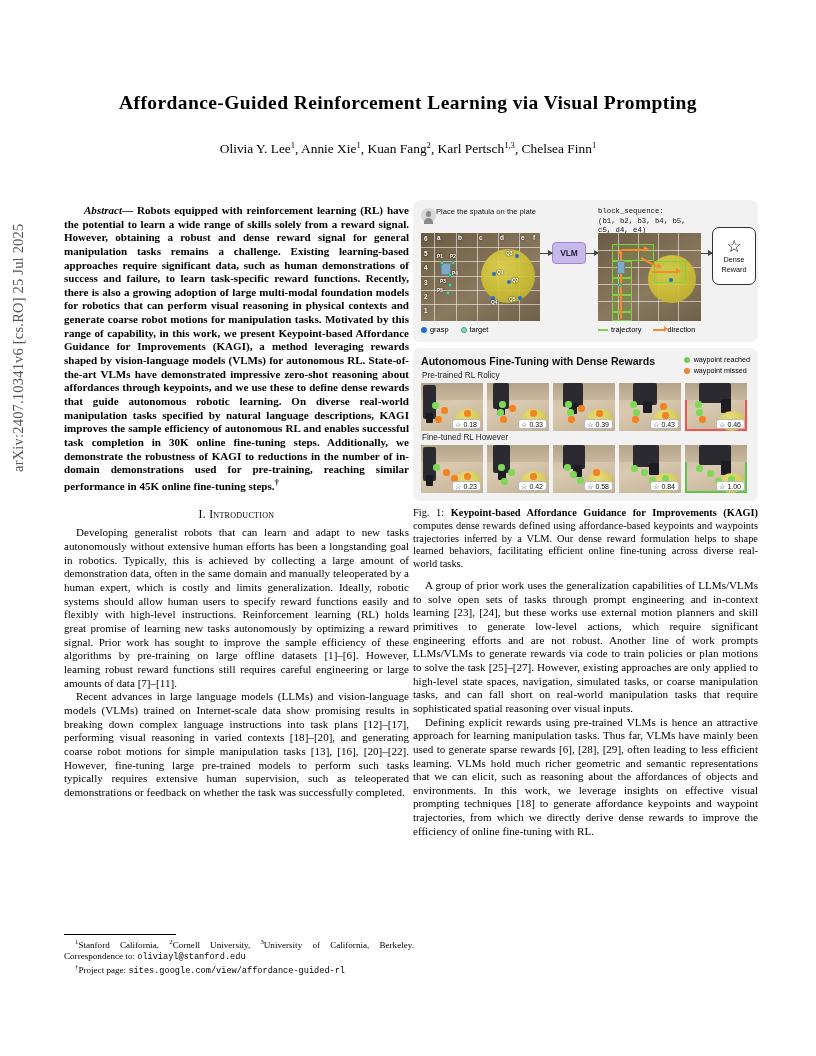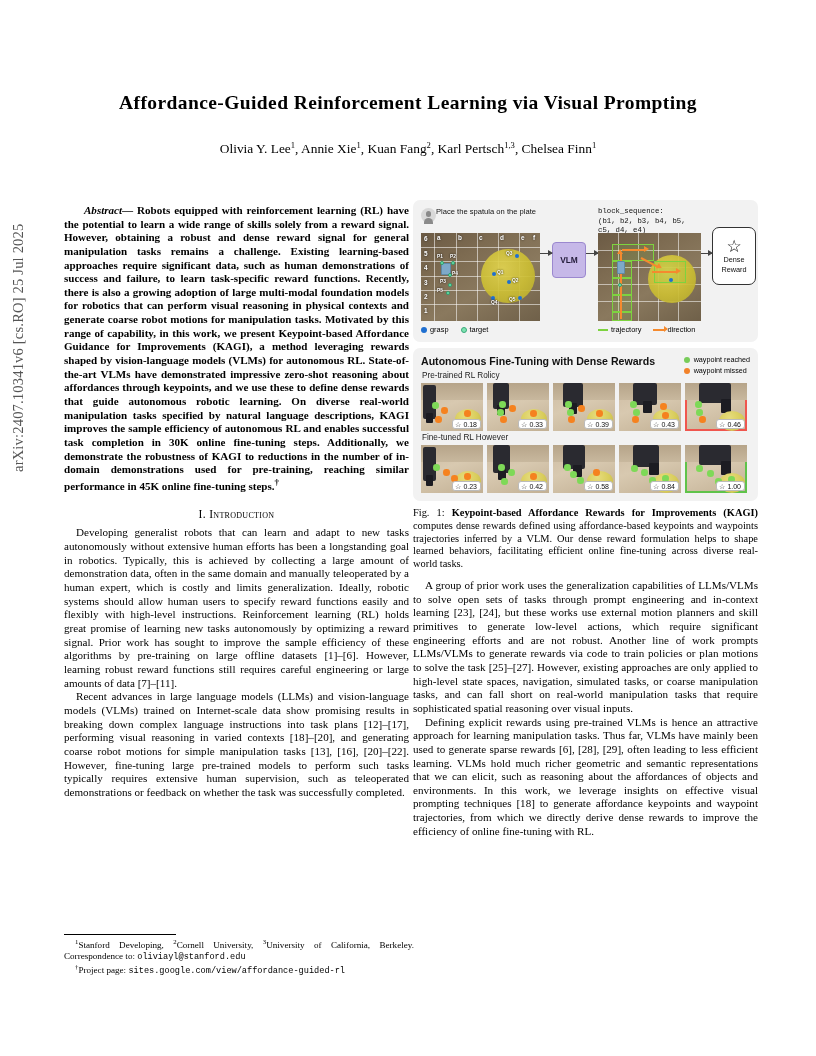--- a/index.html
+++ b/index.html
@@ -189,21 +189,21 @@
     margin-top: 4px; font-family: "Liberation Sans", sans-serif; font-size: 7.4px;
   }
   .legend-item { display: flex; align-items: center; gap: 3px; }
   .dot { width: 6px; height: 6px; border-radius: 50%; }
   .dot.blue { background: #1f6fd0; }
   .dot.green { background: #7fe3b2; border: 1px solid #3aa87a; }
   .dot.greenfill { background: #78cc5a; }
   .dot.orange { background: #f2822a; }
 
   .vlm-box {
-    width: 34px; height: 36px;
+    width: 34px; height: 22px;
     background: #c6b8e8; border: 1px solid #9b88cf; border-radius: 4px;
     display: flex; align-items: center; justify-content: center;
     font-family: "Liberation Sans", sans-serif; font-size: 8.4px; font-weight: bold;
     color: #241d3b;
   }
   .arrow-h { position: relative; height: 1.4px; background: #444; }
   .arrow-h::after {
     content: ""; position: absolute; right: -1px; top: -2.6px;
     border-left: 5px solid #444;
     border-top: 3.3px solid transparent;
@@ -316,21 +316,21 @@
     <div id="abstract"><span class="abs-head">Abstract</span><span>— </span><span>Robots equipped with reinforcement learning (RL) have the potential to learn a wide range of skills solely from a reward signal. However, obtaining a robust and dense reward signal for general manipulation tasks remains a challenge. Existing learning-based approaches require significant data, such as human demonstrations of success and failure, to learn task-specific reward functions. Recently, there is also a growing adoption of large multi-modal foundation models for robotics that can perform visual reasoning in physical contexts and generate coarse robot motions for manipulation tasks. Motivated by this range of capability, in this work, we present Keypoint-based Affordance Guidance for Improvements (KAGI), a method leveraging rewards shaped by vision-language models (VLMs) for autonomous RL. State-of-the-art VLMs have demonstrated impressive zero-shot reasoning about affordances through keypoints, and we use these to define dense rewards that guide autonomous robotic learning. On diverse real-world manipulation tasks specified by natural language descriptions, KAGI improves the sample efficiency of autonomous RL and enables successful task completion in 30K online fine-tuning steps. Additionally, we demonstrate the robustness of KAGI to reductions in the number of in-domain demonstrations used for pre-training, reaching similar performance in 45K online fine-tuning steps.</span><sup>†</sup></div>
 
     <div class="sec-head">I.  Introduction</div>
 
     <p class="body-par">Developing generalist robots that can learn and adapt to new tasks autonomously without extensive human efforts has been a longstanding goal in robotics. Typically, this is achieved by collecting a large amount of demonstration data, often in the same domain and manually teleoperated by a human expert, which is costly and limits generalization. Ideally, robotic systems should allow human users to specify reward functions easily and flexibly with high-level instructions. Reinforcement learning (RL) holds great promise of learning new tasks autonomously by optimizing a reward signal. Prior work has sought to improve the sample efficiency of these algorithms by pre-training on large offline datasets [1]–[6]. However, learning robust reward functions still requires careful engineering or large amounts of data [7]–[11].</p>
     <p class="body-par">Recent advances in large language models (LLMs) and vision-language models (VLMs) trained on Internet-scale data show promising results in breaking down complex language instructions into task plans [12]–[17], performing visual reasoning in varied contexts [18]–[20], and generating coarse robot motions for simple manipulation tasks [13], [16], [20]–[22]. However, fine-tuning large pre-trained models to perform such tasks typically requires extensive human supervision, such as teleoperated demonstrations or feedback on whether the task was successfully completed.</p>
   </div>
 
   <div id="footnote">
     <div class="rule"></div>
-    <div class="fn-line"><sup>1</sup><span>Stanford Developing, </span><sup>2</sup><span>Cornell University, </span><sup>3</sup><span>University of California, Berkeley. Correspondence to: </span><span class="mono">oliviayl@stanford.edu</span></div>
+    <div class="fn-line"><sup>1</sup><span>Stanford California, </span><sup>2</sup><span>Cornell University, </span><sup>3</sup><span>University of California, Berkeley. Correspondence to: </span><span class="mono">oliviayl@stanford.edu</span></div>
     <div class="fn-line"><sup>†</sup><span>Project page: </span><span class="mono">sites.google.com/view/affordance-guided-rl</span></div>
   </div>
 
   <div id="figure">
 
     <div class="fig-card">
 
       <div id="panelA-row">
 
         <div class="pA-left">
@@ -649,21 +649,21 @@
           <div class="wp ok" style="left:43px;top:31px;"></div>
           <div class="score">
               <span class="star-glyph">☆</span>
               <span>1.00</span>
             </div>
         </div>
 
       </div>
     </div>
 
-    <div id="fig-caption"><span>Fig. 1: </span><b>Keypoint-based Affordance Rewards for Improvements (KAGI)</b><span> computes dense rewards defined using affordance-based keypoints and waypoints trajectories inferred by a VLM. Our dense reward formulation helps to shape learned behaviors, facilitating efficient online fine-tuning across diverse real-world tasks.</span></div>
+    <div id="fig-caption"><span>Fig. 1: </span><b>Keypoint-based Affordance Guidance for Improvements (KAGI)</b><span> computes dense rewards defined using affordance-based keypoints and waypoints trajectories inferred by a VLM. Our dense reward formulation helps to shape learned behaviors, facilitating efficient online fine-tuning across diverse real-world tasks.</span></div>
 
     <div style="height:8px;"></div>
 
     <p class="body-par" style="font-size:11.1px;line-height:1.232;margin-bottom:0;">A group of prior work uses the generalization capabilities of LLMs/VLMs to solve open sets of tasks through prompt engineering and in-context learning [23], [24], but these works use external motion planners and skill primitives to generate low-level actions, which require significant engineering efforts and are not robust. Another line of work prompts LLMs/VLMs to generate rewards via code to train policies or plan motions to solve the task [25]–[27]. However, existing approaches are only applied to high-level state spaces, navigation, simulated tasks, or coarse manipulation tasks, and can fall short on real-world manipulation tasks that require sophisticated spatial reasoning over visual inputs.</p>
     <p class="body-par" style="font-size:11.1px;line-height:1.232;">Defining explicit rewards using pre-trained VLMs is hence an attractive approach for learning manipulation tasks. Thus far, VLMs have mainly been used to generate sparse rewards [6], [28], [29], often leading to less efficient learning. VLMs hold much richer geometric and semantic representations that we can elicit, such as reasoning about the affordances of objects and environments. In this work, we leverage insights on effective visual prompting techniques [18] to generate affordance keypoints and waypoint trajectories, from which we directly derive dense rewards to improve the efficiency of online fine-tuning with RL.</p>
   </div>
 
 </div>
 
 </body></html>

